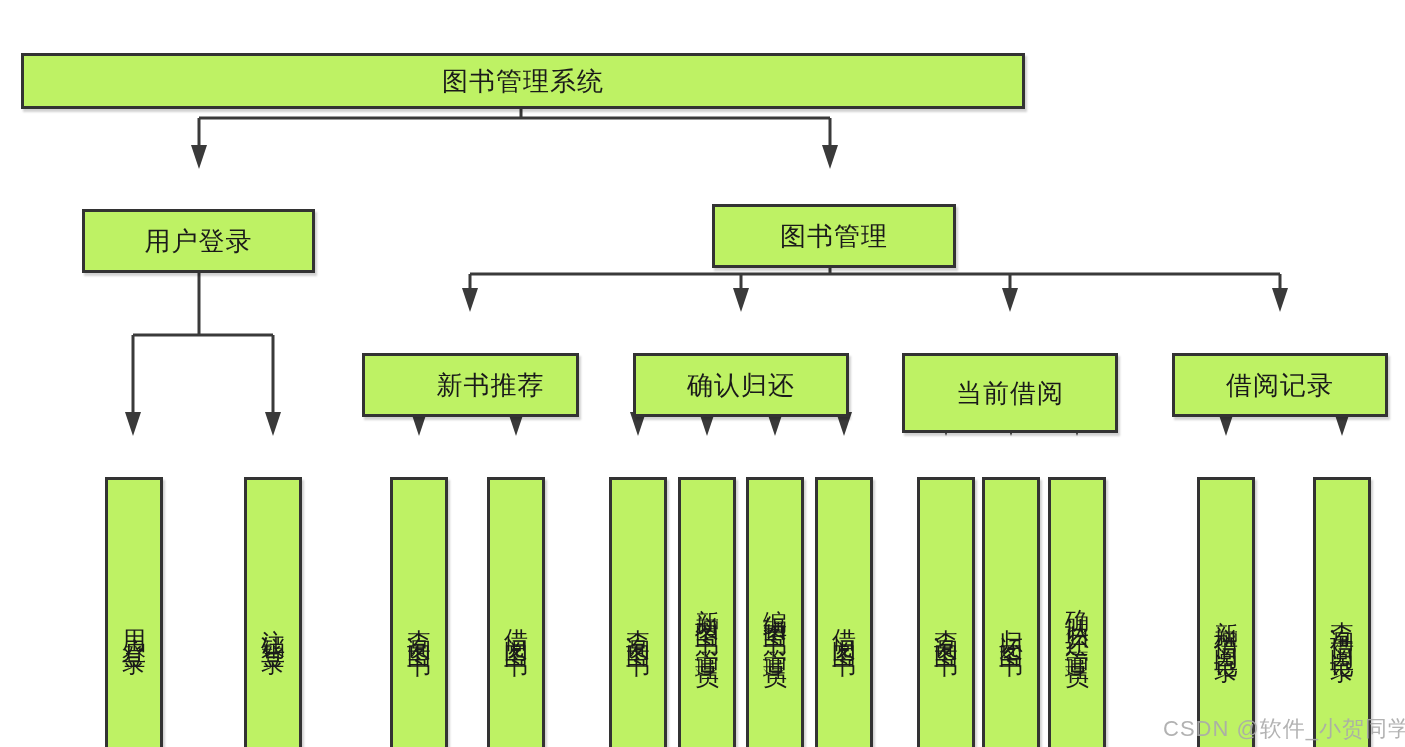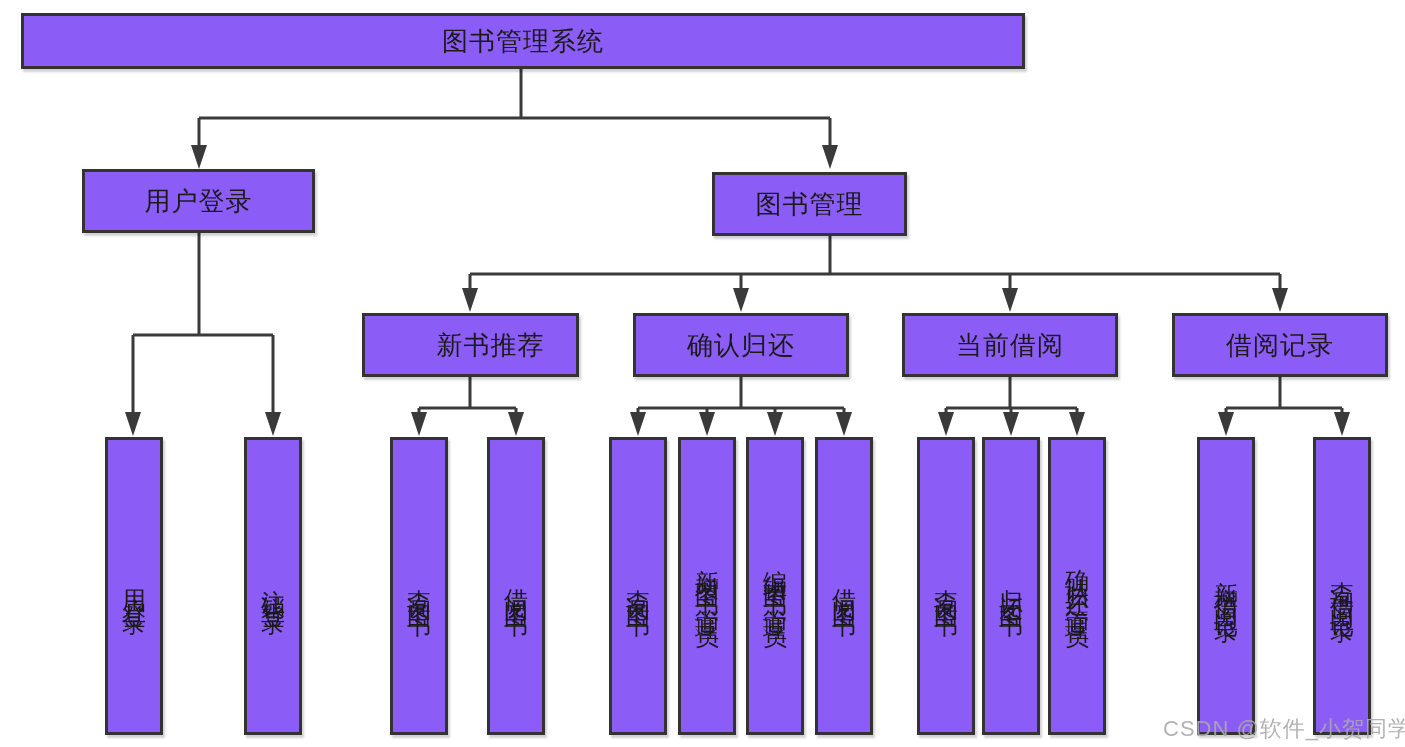--- a/index.html
+++ b/index.html
@@ -3,36 +3,37 @@
 <meta charset="utf-8">
 <style>
   html,body{margin:0;padding:0;}
   body{
     width:1405px;height:747px;background:#ffffff;position:relative;overflow:hidden;
     font-family:"Liberation Sans","DejaVu Sans",sans-serif;color:#1a1a1a;
   }
   #diagram{position:absolute;left:0;top:0;width:1405px;height:747px;}
   #wires{position:absolute;left:0;top:0;z-index:1;}
   .box{
-    position:absolute;background:#8b5cf6;border:3px solid #333333;box-sizing:border-box;
+    position:absolute;background:#bef264;border:3px solid #333333;box-sizing:border-box;
     display:flex;align-items:center;justify-content:center;z-index:2;
     box-shadow:2px 3px 2px rgba(0,0,0,0.18);
+    margin-top:40px;
   }
   .h-label{font-size:26px;line-height:1;letter-spacing:1px;white-space:nowrap;}
   .vtext{
     writing-mode:vertical-rl;text-orientation:mixed;
     font-size:24px;line-height:1;letter-spacing:8px;white-space:nowrap;
   }
   
   .n-root{left:21px;top:13px;width:1004px;height:56px;}
   .n-user-login{left:82px;top:169px;width:233px;height:64px;}
-  .n-book-mgmt{left:712px;top:172px;width:195px;height:64px;}
+  .n-book-mgmt{left:712px;top:164px;width:244px;height:64px;}
   .n-new-book{left:362px;top:313px;width:217px;height:64px;padding-left:40px;}
   .n-book-borrow{left:633px;top:313px;width:216px;height:64px;}
-  .n-current-borrow{left:902px;top:313px;width:216px;height:64px;}
+  .n-current-borrow{left:902px;top:313px;width:216px;height:80px;}
   .n-borrow-record{left:1172px;top:313px;width:216px;height:64px;}
   .leaf{top:437px;width:58px;height:298px;}
   .l-ul1{left:105px;} .l-ul2{left:244px;}
   .l-nb1{left:390px;} .l-nb2{left:487px;}
   .l-bb1{left:609px;} .l-bb2{left:678px;} .l-bb3{left:746px;} .l-bb4{left:815px;}
   .l-cb1{left:917px;} .l-cb2{left:982px;} .l-cb3{left:1048px;}
   .l-br1{left:1197px;} .l-br2{left:1313px;}
   .watermark{
     position:absolute;left:1163px;top:714px;z-index:5;
     font-size:22px;color:#aaaaaa;opacity:.9;white-space:nowrap;letter-spacing:1px;

